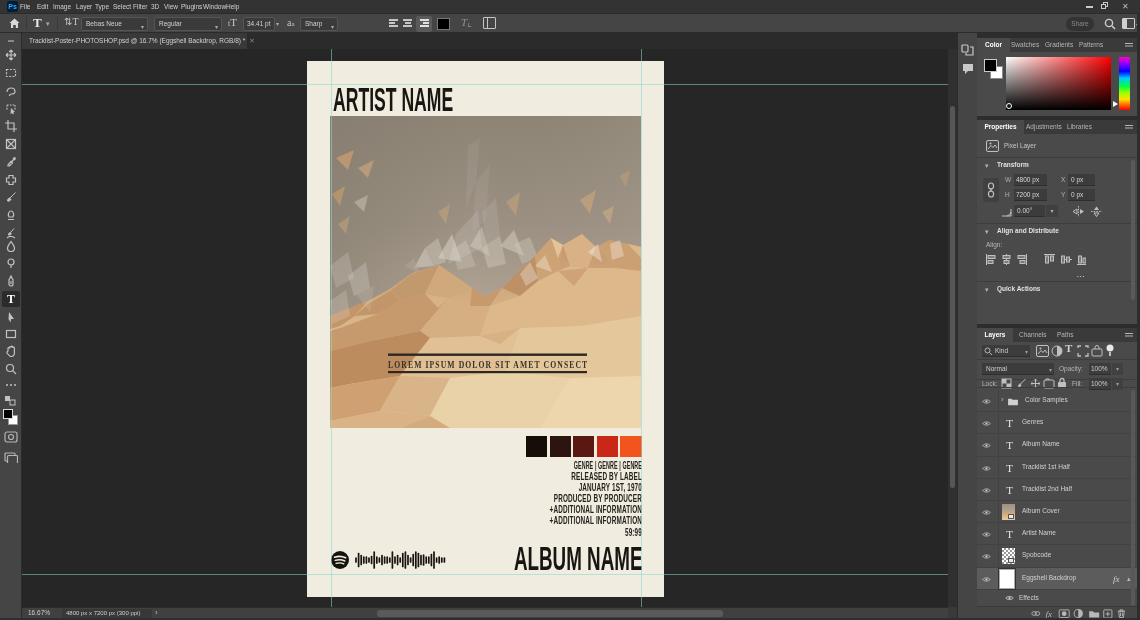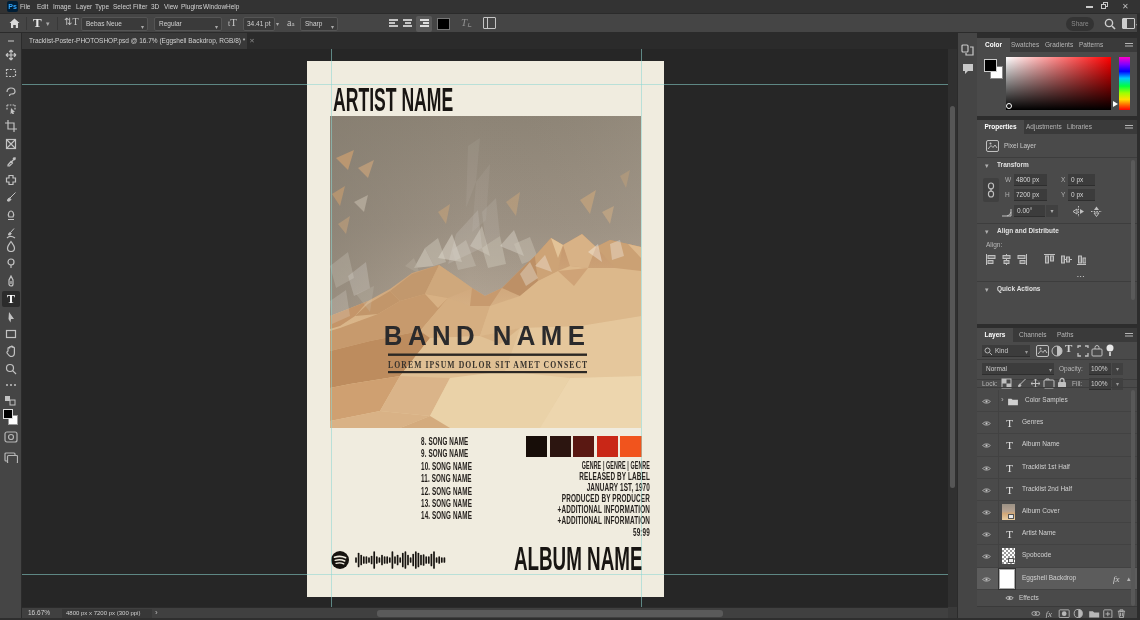--- a/index.html
+++ b/index.html
@@ -284,47 +284,35 @@
         <polygon points="250,84 266,74 260,98" fill="#cfa87c" opacity="0.6"></polygon>
         <polygon points="272,96 284,90 280,108" fill="#d8b183" opacity="0.5"></polygon>
         <polygon points="290,60 300,54 296,72" fill="#cba579" opacity="0.4"></polygon>
 
         <g>
           <rect x="58" y="237.5" width="199" height="2.4" fill="#2c2824"></rect>
           <rect x="58" y="255" width="199" height="2.2" fill="#2c2824"></rect>
         </g>
       </svg>
       
-      <div class="abs" style="left:0;top:207px;width:311px;text-align:center;">
-        <span style="display:inline-block;margin-left:4px;font-size:28.5px;font-weight:bold;color:#2a2a2c;letter-spacing:6px;transform:scaleX(0.905);transform-origin:50% 50%;white-space:nowrap;line-height:24px;">BAND&nbsp;NAME</span>
-      </div>
       <div class="abs" style="left:0;top:237.5px;width:311px;text-align:center;">
         <span style="display:inline-block;margin-left:6px;font-family:'Liberation Serif',serif;font-size:10.5px;font-weight:bold;color:#37322c;letter-spacing:1.5px;white-space:nowrap;transform:scaleX(0.73);transform-origin:50% 50%;">LOREM IPSUM DOLOR SIT AMET CONSECT</span>
       </div>
       </div>
 
-      <div class="abs" id="tracks2" style="left:114px;top:375px;">
-          <div style="height: 12.4px; font-size: 10px; font-weight: bold; color: rgb(36, 32, 29); white-space: nowrap; transform: scaleX(0.63); transform-origin: 0px 50%; line-height: 12.4px; letter-spacing: 0.2px;">8. SONG NAME</div>
-          <div style="height: 12.4px; font-size: 10px; font-weight: bold; color: rgb(36, 32, 29); white-space: nowrap; transform: scaleX(0.63); transform-origin: 0px 50%; line-height: 12.4px; letter-spacing: 0.2px;">9. SONG NAME</div>
-          <div style="height: 12.4px; font-size: 10px; font-weight: bold; color: rgb(36, 32, 29); white-space: nowrap; transform: scaleX(0.63); transform-origin: 0px 50%; line-height: 12.4px; letter-spacing: 0.2px;">10. SONG NAME</div>
-          <div style="height: 12.4px; font-size: 10px; font-weight: bold; color: rgb(36, 32, 29); white-space: nowrap; transform: scaleX(0.63); transform-origin: 0px 50%; line-height: 12.4px; letter-spacing: 0.2px;">11. SONG NAME</div>
-          <div style="height: 12.4px; font-size: 10px; font-weight: bold; color: rgb(36, 32, 29); white-space: nowrap; transform: scaleX(0.63); transform-origin: 0px 50%; line-height: 12.4px; letter-spacing: 0.2px;">12. SONG NAME</div>
-          <div style="height: 12.4px; font-size: 10px; font-weight: bold; color: rgb(36, 32, 29); white-space: nowrap; transform: scaleX(0.63); transform-origin: 0px 50%; line-height: 12.4px; letter-spacing: 0.2px;">13. SONG NAME</div>
-          <div style="height: 12.4px; font-size: 10px; font-weight: bold; color: rgb(36, 32, 29); white-space: nowrap; transform: scaleX(0.63); transform-origin: 0px 50%; line-height: 12.4px; letter-spacing: 0.2px;">14. SONG NAME</div>
-        </div>
 
       <div class="abs" style="left:219px;top:375px;width:116px;height:21px;">
         <div class="abs" style="left:0;width:21px;height:21px;background:#170d08;"></div>
         <div class="abs" style="left:23.5px;width:21px;height:21px;background:#2c1510;"></div>
         <div class="abs" style="left:47px;width:21px;height:21px;background:#5a1812;"></div>
         <div class="abs" style="left:70.5px;width:21px;height:21px;background:#c92717;"></div>
         <div class="abs" style="left:94px;width:22px;height:21px;background:#f1541d;"></div>
       </div>
 
-      <div class="abs" id="infoblock" style="left:143px;top:399px;width:200px;text-align:right;">
+      <div class="abs" id="infoblock" style="left:135px;top:399px;width:200px;text-align:right;">
           <div style="height: 11.1px; font-size: 10px; font-weight: bold; color: rgb(36, 32, 29); white-space: nowrap; transform: scaleX(0.535); transform-origin: 100% 50%; line-height: 11.1px; letter-spacing: 0.2px;">GENRE | GENRE | GENRE</div>
           <div style="height: 11.1px; font-size: 10px; font-weight: bold; color: rgb(36, 32, 29); white-space: nowrap; transform: scaleX(0.64); transform-origin: 100% 50%; line-height: 11.1px; letter-spacing: 0.2px;">RELEASED BY LABEL</div>
           <div style="height: 11.1px; font-size: 10px; font-weight: bold; color: rgb(36, 32, 29); white-space: nowrap; transform: scaleX(0.64); transform-origin: 100% 50%; line-height: 11.1px; letter-spacing: 0.2px;">JANUARY 1ST, 1970</div>
           <div style="height: 11.1px; font-size: 10px; font-weight: bold; color: rgb(36, 32, 29); white-space: nowrap; transform: scaleX(0.64); transform-origin: 100% 50%; line-height: 11.1px; letter-spacing: 0.2px;">PRODUCED BY PRODUCER</div>
           <div style="height: 11.1px; font-size: 10px; font-weight: bold; color: rgb(36, 32, 29); white-space: nowrap; transform: scaleX(0.64); transform-origin: 100% 50%; line-height: 11.1px; letter-spacing: 0.2px;">+ADDITIONAL INFORMATION</div>
           <div style="height: 11.1px; font-size: 10px; font-weight: bold; color: rgb(36, 32, 29); white-space: nowrap; transform: scaleX(0.64); transform-origin: 100% 50%; line-height: 11.1px; letter-spacing: 0.2px;">+ADDITIONAL INFORMATION</div>
           <div style="height: 11.1px; font-size: 10px; font-weight: bold; color: rgb(36, 32, 29); white-space: nowrap; transform: scaleX(0.64); transform-origin: 100% 50%; line-height: 11.1px; letter-spacing: 0.2px;">59:99</div>
         </div>
 
       <div class="abs" id="spotify" style="left:24px;top:490px;width:120px;height:20px;"><svg width="120" height="20" viewBox="0 0 120 20">

